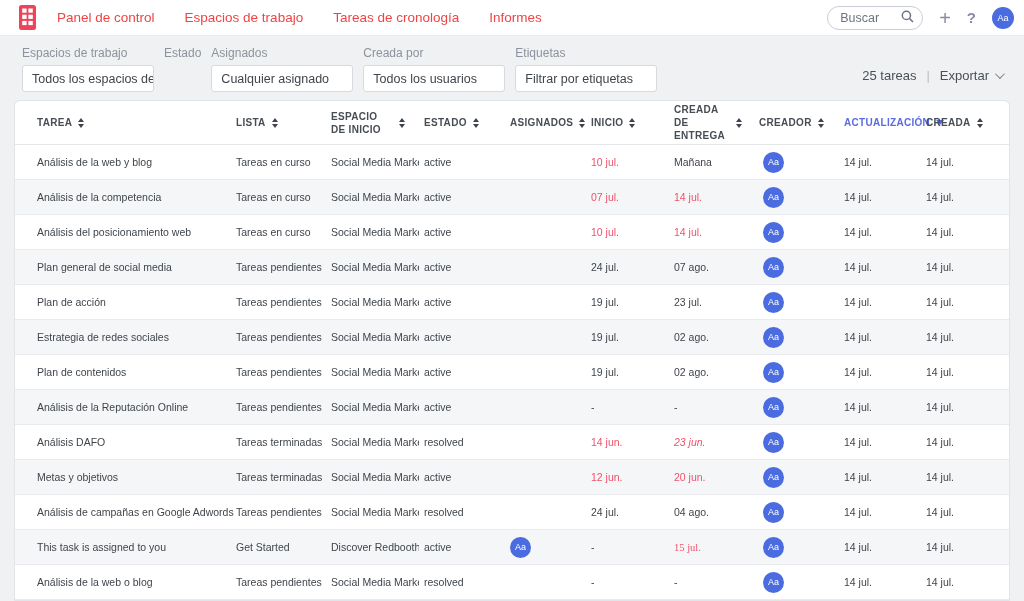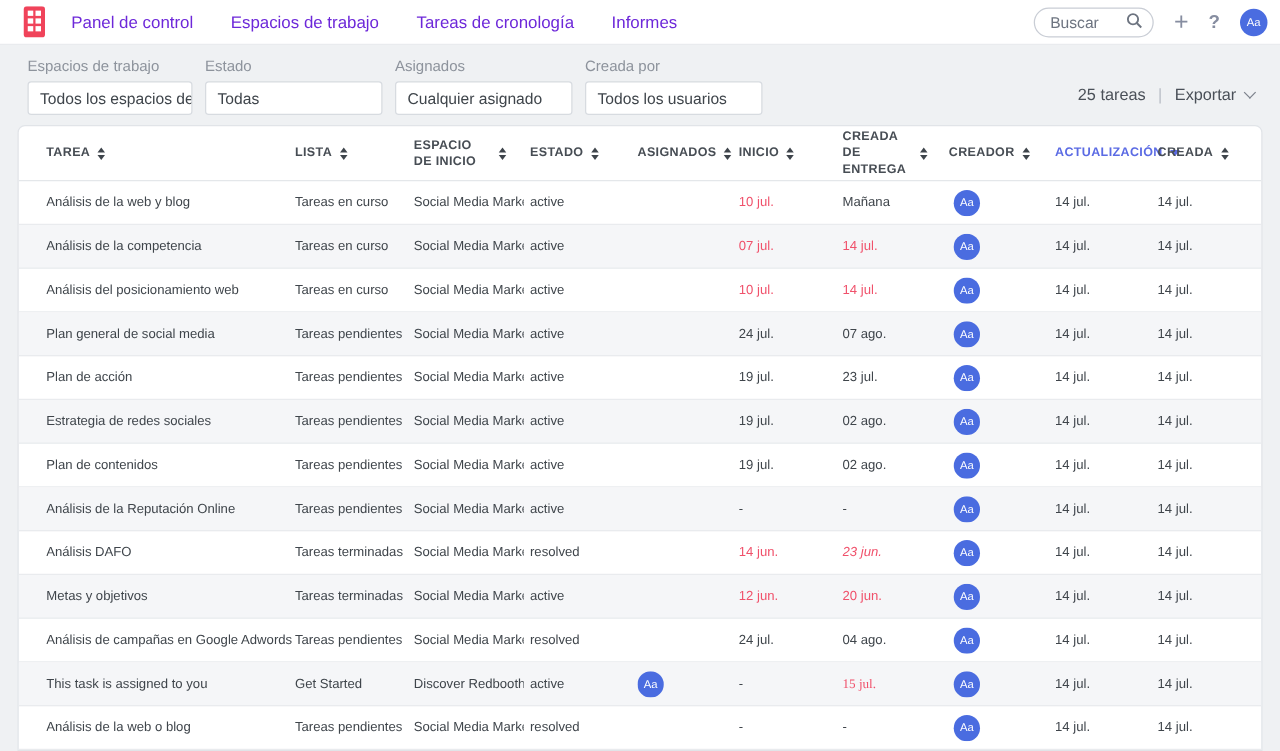--- a/index.html
+++ b/index.html
@@ -4,21 +4,21 @@
 <style>
   * { margin:0; padding:0; box-sizing:border-box; }
   html,body { width:1024px; height:601px; overflow:hidden; background:#eff1f3;
     font-family:"Liberation Sans", sans-serif; color:#3f454b; }
 
   
   .nav { height:36px; background:#ffffff; display:flex; align-items:center;
          padding:0 10px 0 18px; border-bottom:1px solid #e9ebee; }
   .logo { width:19px; height:25px; margin-right:20px; display:flex; align-items:center; cursor:pointer; }
   .nav-items { display:flex; align-items:center; gap:30px; }
-  .nav-item { font-size:13.5px; color:#6d28d9; cursor:pointer; white-space:nowrap; }
+  .nav-item { font-size:13.5px; color:#ef4444; cursor:pointer; white-space:nowrap; }
   .nav-right { margin-left:auto; display:flex; align-items:center; gap:16px; }
   .search-pill { width:96px; height:24px; border:1.5px solid #c9cdd5; border-radius:13px;
      display:flex; align-items:center; padding:0 8px 0 12px; color:#6d7480; font-size:12.5px;
      justify-content:space-between; background:#fff; cursor:text; }
   .icon-plus { font-size:20px; color:#868da0; font-weight:400; cursor:pointer; line-height:1; }
   .icon-help { font-size:15px; color:#868da0; cursor:pointer; font-weight:700; }
   .avatar { width:22px; height:22px; border-radius:50%; background:#4a6ce0; color:#fff;
     font-size:9px; display:flex; align-items:center; justify-content:center; flex:0 0 auto; }
   .avatar.small { width:21px; height:21px; }
 
@@ -98,29 +98,32 @@
 </header>
 
 <section class="filterbar">
   <div id="filters" style="display:flex;">
       <div class="fgroup">
         <div class="flabel">Espacios de trabajo</div>
         <div class="fbox" style="width: 132px;">Todos los espacios de t...</div>
       </div>
       <div class="fgroup">
         <div class="flabel">Estado</div>
-        <div class="fbox" style="width: 142px;">Todas</div>
       </div>
       <div class="fgroup">
         <div class="flabel">Asignados</div>
         <div class="fbox" style="width: 142px;">Cualquier asignado</div>
       </div>
       <div class="fgroup">
         <div class="flabel">Creada por</div>
         <div class="fbox" style="width: 142px;">Todos los usuarios</div>
+      </div>
+      <div class="fgroup">
+        <div class="flabel">Etiquetas</div>
+        <div class="fbox" style="width: 142px;">Filtrar por etiquetas</div>
       </div>
     </div>
   <div class="summary">
     <span>25 tareas</span>
     <span class="sep">|</span>
     <span class="export">
       <span>Exportar</span>
       <span class="chev"></span>
     </span>
   </div>

